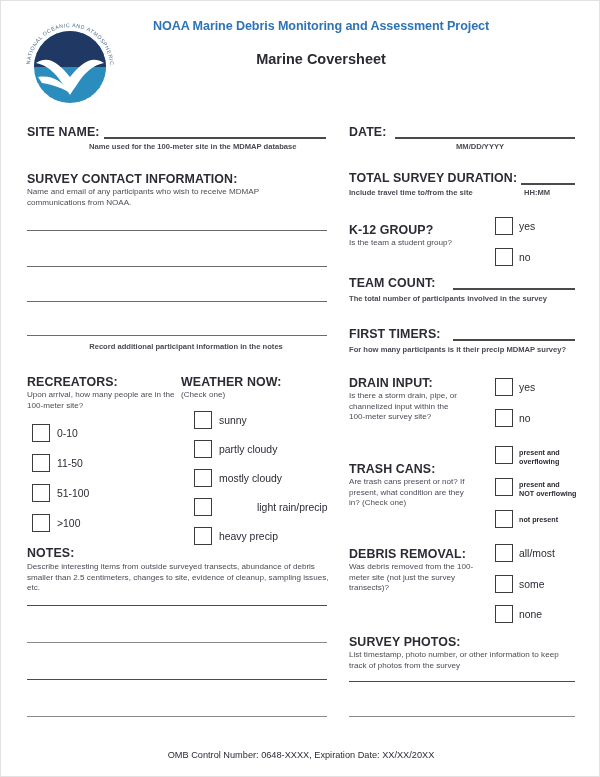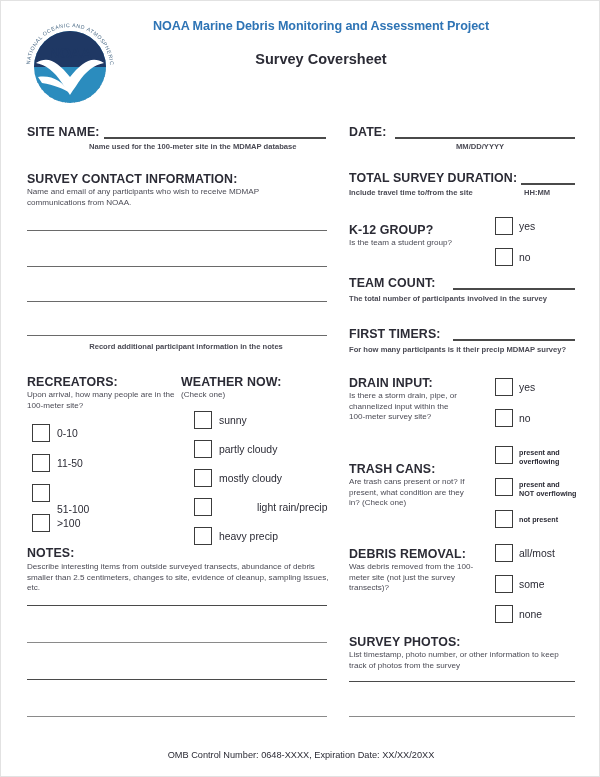--- a/index.html
+++ b/index.html
@@ -92,21 +92,21 @@
 
         <path d="M 18,48 C 30,40 40,47 52,62 C 64,47 74,40 86,48
                  C 76,50 68,56 60,68 C 56,74 53,78 52,80
                  C 51,78 48,74 44,68 C 36,56 28,50 18,48 Z" fill="#ffffff"></path>
         <path d="M 20,62 C 34,60 44,66 52,78 C 46,74 36,70 24,68 Z" fill="#ffffff"></path>
         <text x="52" y="43" text-anchor="middle" font-family="Liberation Sans, sans-serif" font-size="15" font-weight="bold" fill="#1f3864" letter-spacing="-0.5">NOAA</text>
       </svg>
     </div>
 
     <div class="head-title">NOAA Marine Debris Monitoring and Assessment Project</div>
-    <div class="head-sub1">Survey Coversheet</div>
+    <div class="head-sub1">Marine Coversheet</div>
   </div>
 
   <div class="sec-head abs" style="left:26px;top:124px;">SITE NAME:</div>
   <div class="rule" style="left:103px;top:136px;width:222px;height:1.5px;"></div>
   <div class="hint abs" style="left:88px;top:141px;">Name used for the 100-meter site in the MDMAP database</div>
 
   <div class="sec-head abs" style="left:26px;top:171px;">SURVEY CONTACT INFORMATION:</div>
   <div class="sub abs" style="left:26px;top:186px;width:252px;">Name and email of any participants who wish to receive MDMAP communications from NOAA.</div>
 
   <div class="rule mid" style="left:26px;top:229px;width:300px;"></div>
@@ -116,21 +116,21 @@
   <div class="hint abs" style="left:50px;top:341px;width:270px;text-align:center;">Record additional participant information in the notes</div>
 
   <div class="sec-head abs" style="left:26px;top:374px;">RECREATORS:</div>
   <div class="sub abs" style="left:26px;top:389px;width:150px;">Upon arrival, how many people are in the 100-meter site?</div>
 
   <div class="cb" style="left:31px;top:423px;"></div>
   <div class="cb-lab" style="left:56px;top:427px;">0-10</div>
   <div class="cb" style="left:31px;top:453px;"></div>
   <div class="cb-lab" style="left:56px;top:457px;">11-50</div>
   <div class="cb" style="left:31px;top:483px;"></div>
-  <div class="cb-lab" style="left:56px;top:487px;margin-top:16px;">51-100</div>
+  <div class="cb-lab" style="left:56px;top:487px;">51-100</div>
   <div class="cb" style="left:31px;top:513px;"></div>
   <div class="cb-lab" style="left:56px;top:517px;">&gt;100</div>
 
   <div class="sec-head abs" style="left:180px;top:374px;">WEATHER NOW:</div>
   <div class="sub abs" style="left:180px;top:389px;">(Check one)</div>
 
   <div class="cb" style="left:193px;top:410px;"></div>
   <div class="cb-lab" style="left:218px;top:414px;">sunny</div>
   <div class="cb" style="left:193px;top:439px;"></div>
   <div class="cb-lab" style="left:218px;top:443px;">partly cloudy</div>

